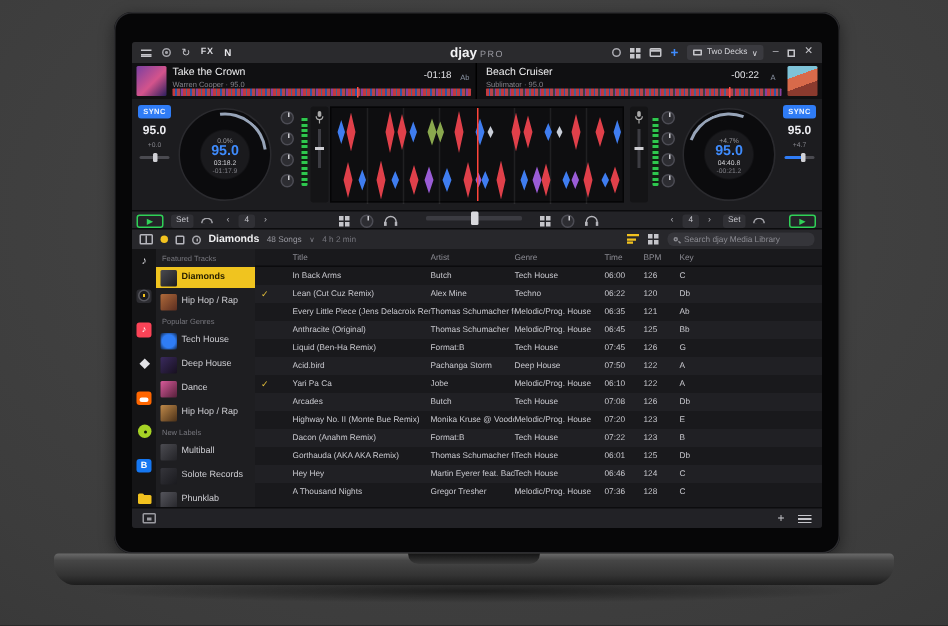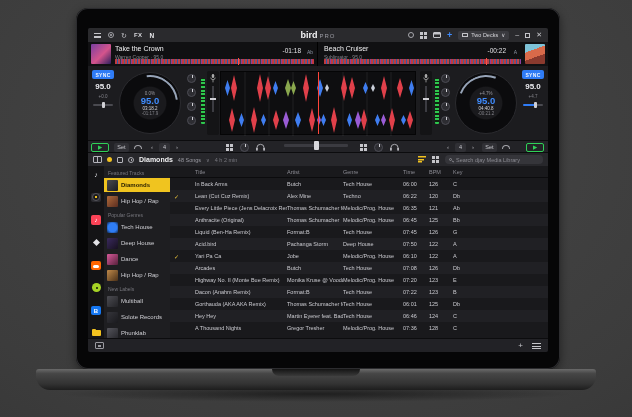--- a/index.html
+++ b/index.html
@@ -166,21 +166,21 @@
 <div class="stage">
   <div class="screen">
     <div class="app">
 
       <div class="titlebar">
         <span class="menu-bars"></span>
         <span class="rec"></span>
         <span class="loopg">↻</span>
         <span class="fx">FX</span>
         <span class="neural">N</span>
-        <span class="brand"><b>bird</b><i>PRO</i></span>
+        <span class="brand"><b>djay</b><i>PRO</i></span>
         <span class="tbright">
           <span class="ic-circ"></span>
           <span class="ic-grid"></span>
           <span class="ic-layout"></span>
           <span class="plus">+</span>
           <span class="deckchip">
             <span class="ic-screen"></span>
             <span>Two Decks</span>
             <span>∨</span>
           </span>

